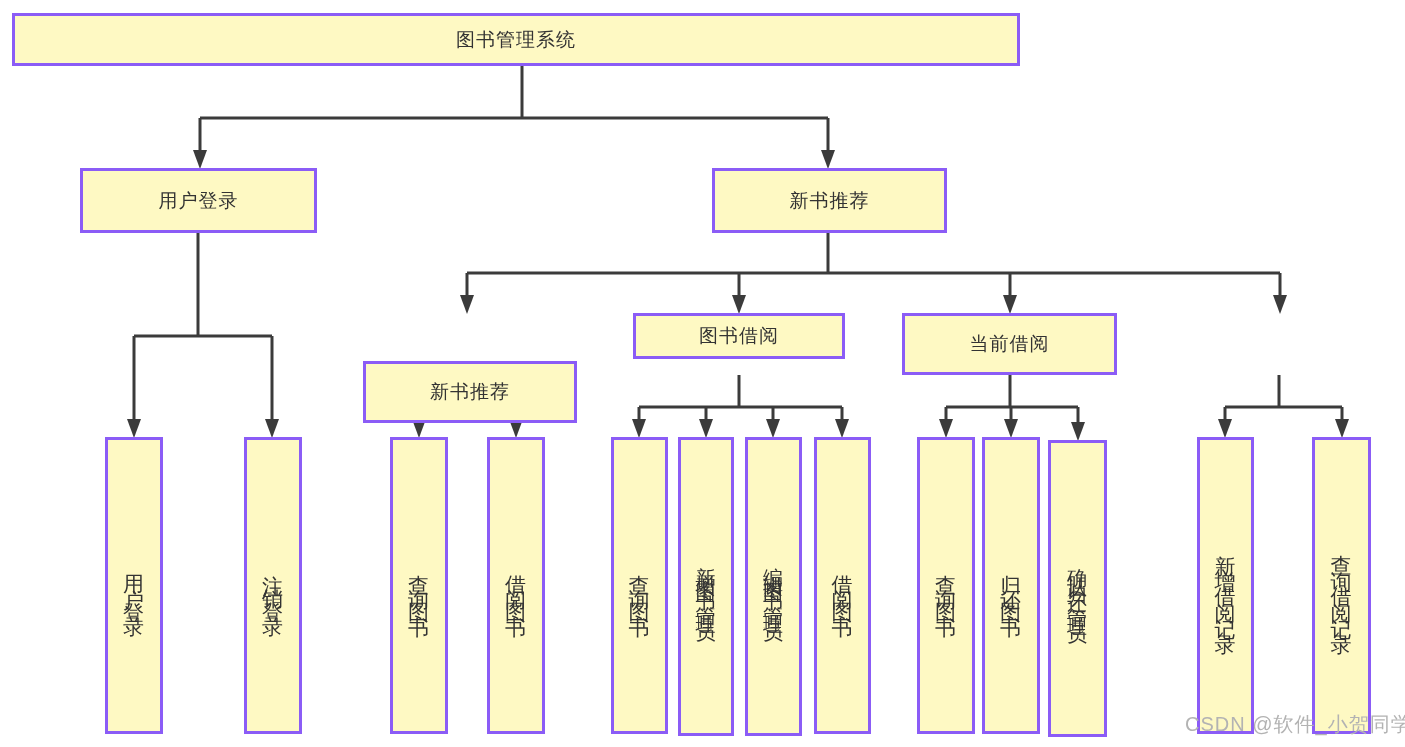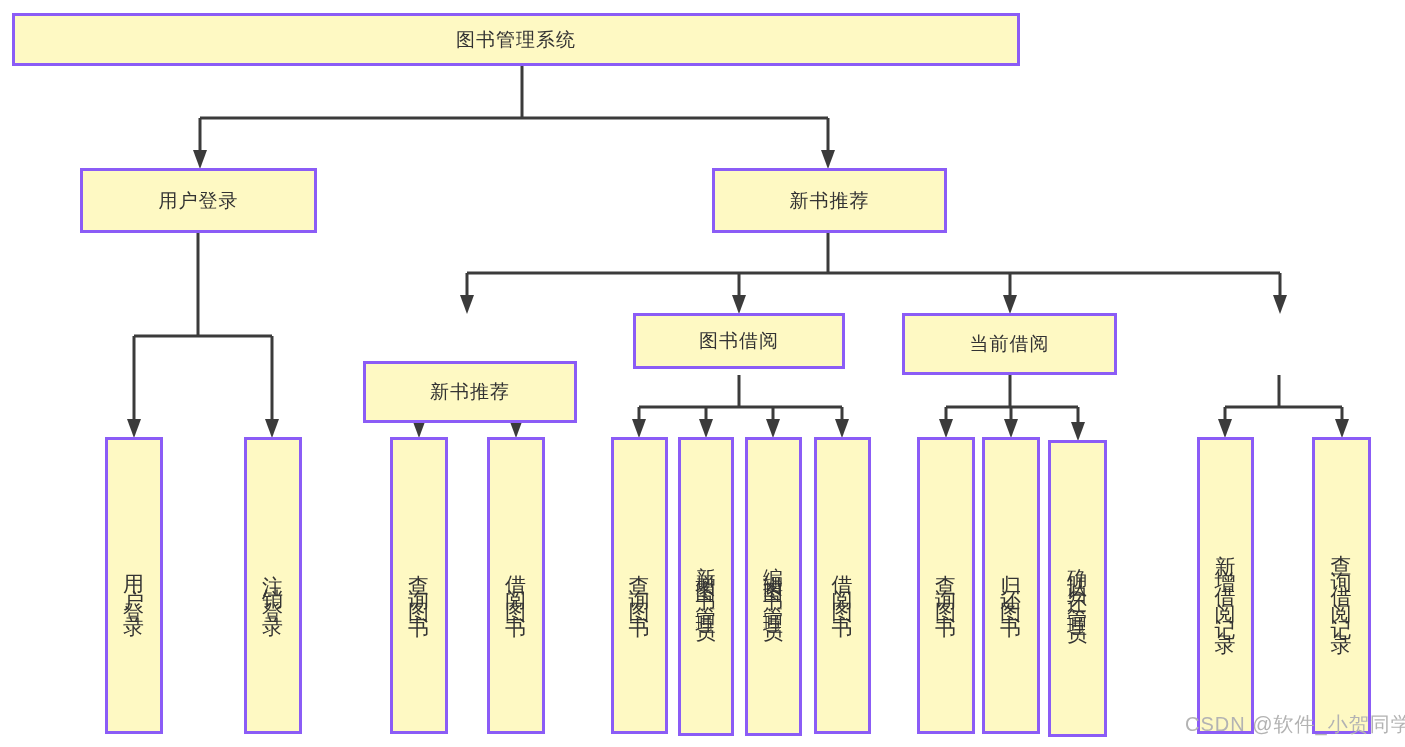--- a/index.html
+++ b/index.html
@@ -106,21 +106,21 @@
   <div class="node h" style="left:80px;top:168px;width:237px;height:65px;">
     <span>用户登录</span>
   </div>
   <div class="node h" style="left:712px;top:168px;width:235px;height:65px;">
     <span>新书推荐</span>
   </div>
 
   <div class="node h" style="left:363px;top:313px;width:214px;height:62px;margin-top:48px;">
     <span>新书推荐</span>
   </div>
-  <div class="node h" style="left:633px;top:313px;width:212px;height:56px;font-family:Liberation Serif, serif;">
+  <div class="node h" style="left:633px;top:313px;width:212px;height:46px;font-family:Liberation Serif, serif;">
     <span>图书借阅</span>
   </div>
   <div class="node h" style="left:902px;top:313px;width:215px;height:62px;">
     <span>当前借阅</span>
   </div>
 
   <div class="node v" style="left:105px;top:437px;width:58px;height:297px;">
     <span class="vt chars-4">用户登录</span>
   </div>
   <div class="node v" style="left:244px;top:437px;width:58px;height:297px;">

